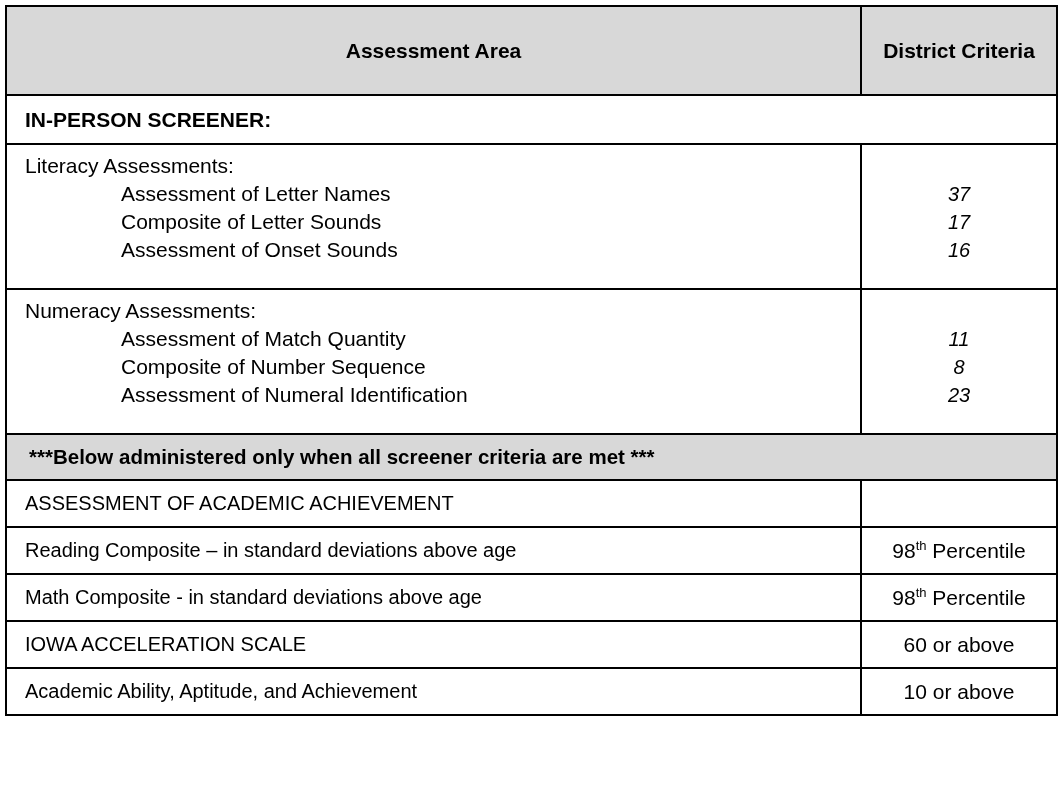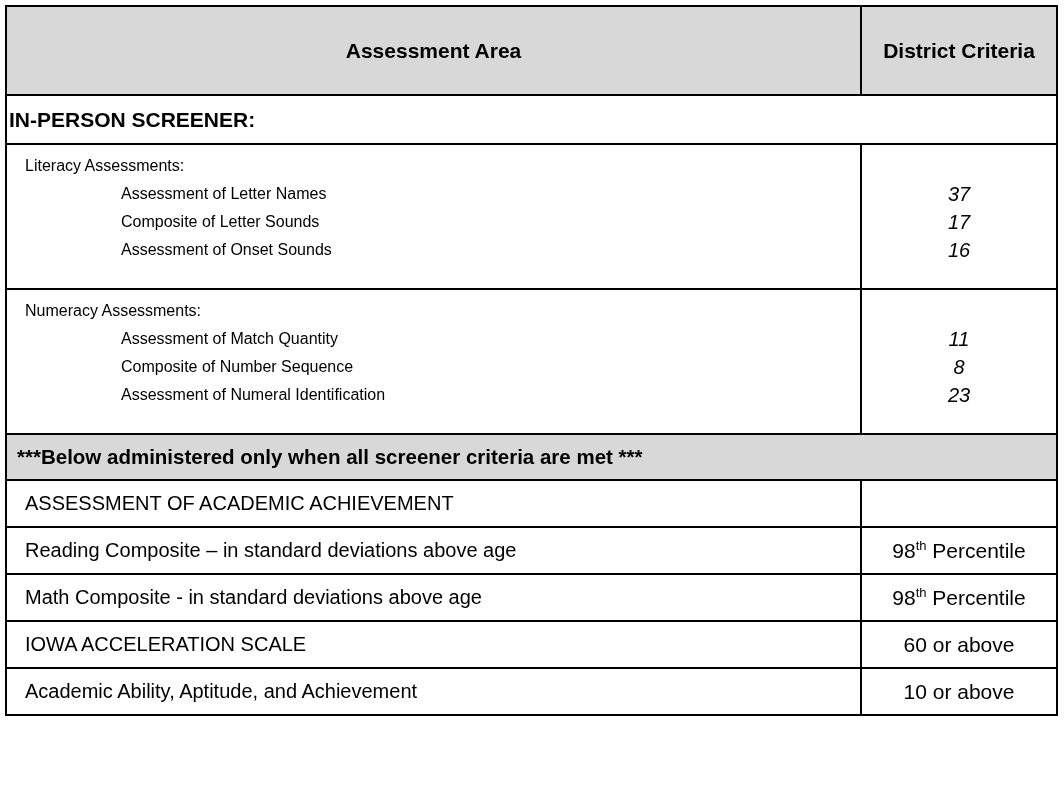--- a/index.html
+++ b/index.html
@@ -48,28 +48,28 @@
     font-size: 21px;
     height: 87px;
     padding: 0 8px;
   }
 
   
   .section-label {
     font-weight: bold;
     font-size: 21px;
     height: 47px;
-    padding: 0 0 0 2px;
+    padding: 0 0 0 18px;
     text-align: left;
   }
 
   
   .group-cell {
     padding: 7px 0 24px 18px;
-    font-size: 16px;
+    font-size: 21px;
     line-height: 28px;
     text-align: left;
   }
   .group-title { display: block; }
   .group-sub {
     display: block;
     padding-left: 96px;
   }
 
   .group-values {
@@ -96,21 +96,21 @@
     text-align: center;
     font-size: 21px;
   }
 
   
   .banner-cell {
     background: #d8d8d8;
     font-weight: bold;
     font-size: 20.5px;
     height: 44px;
-    padding: 0 0 0 10px;
+    padding: 0 0 0 22px;
     text-align: left;
   }
 
   
   .row-label {
     font-size: 20px;
     height: 45px;
     padding: 0 10px 0 18px;
     text-align: left;
   }

